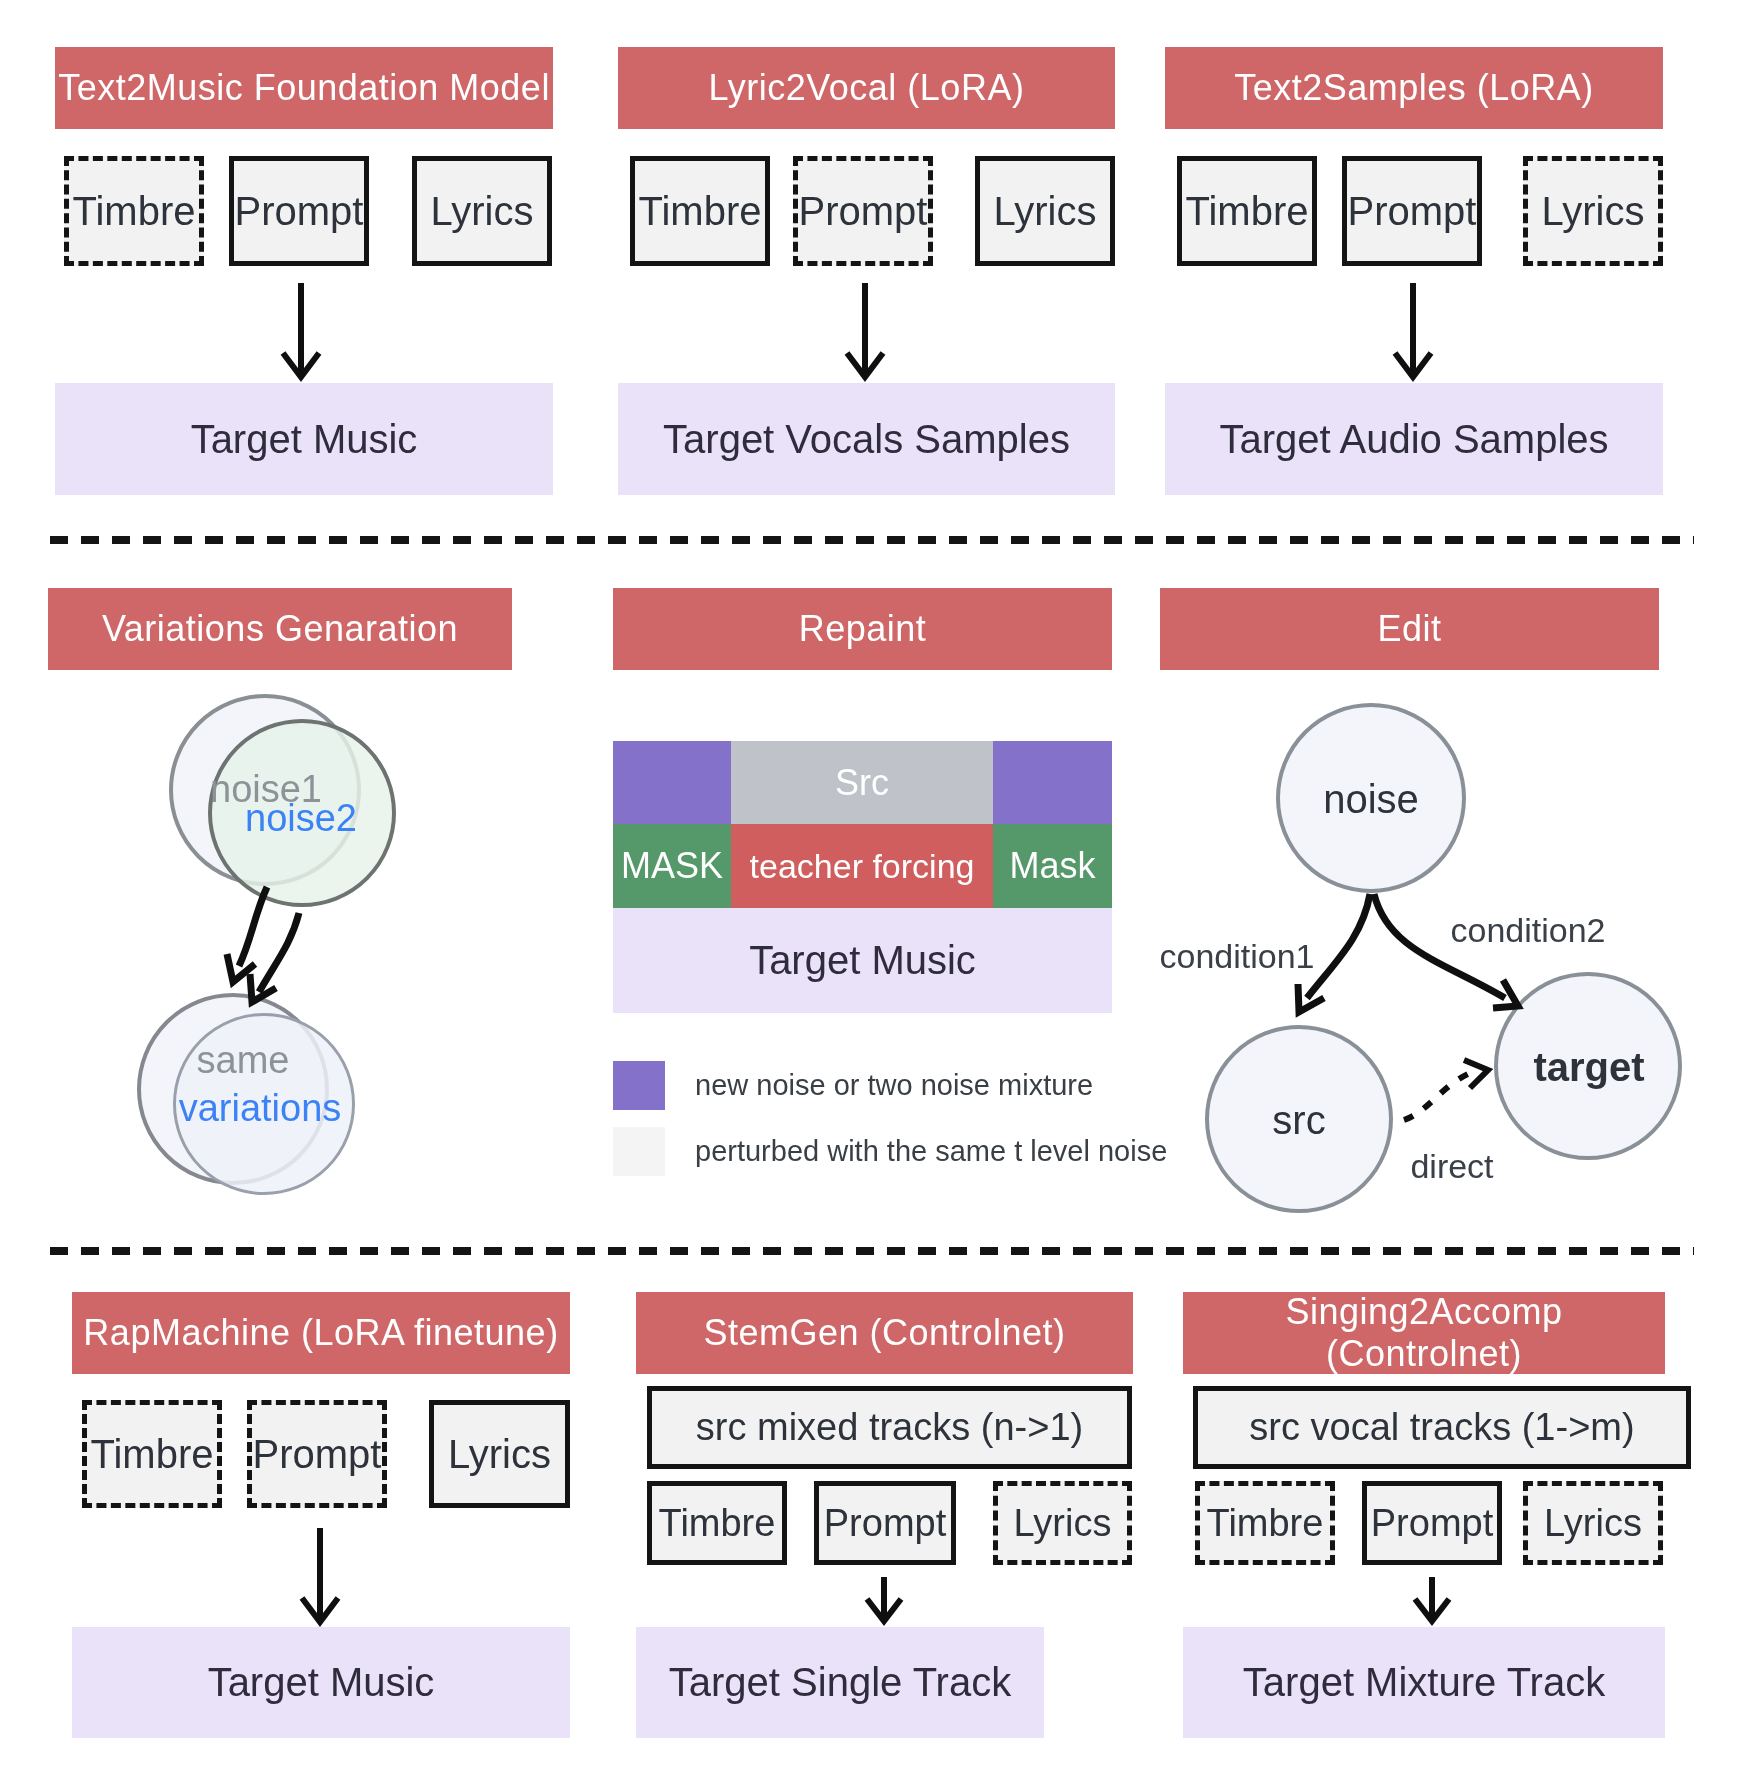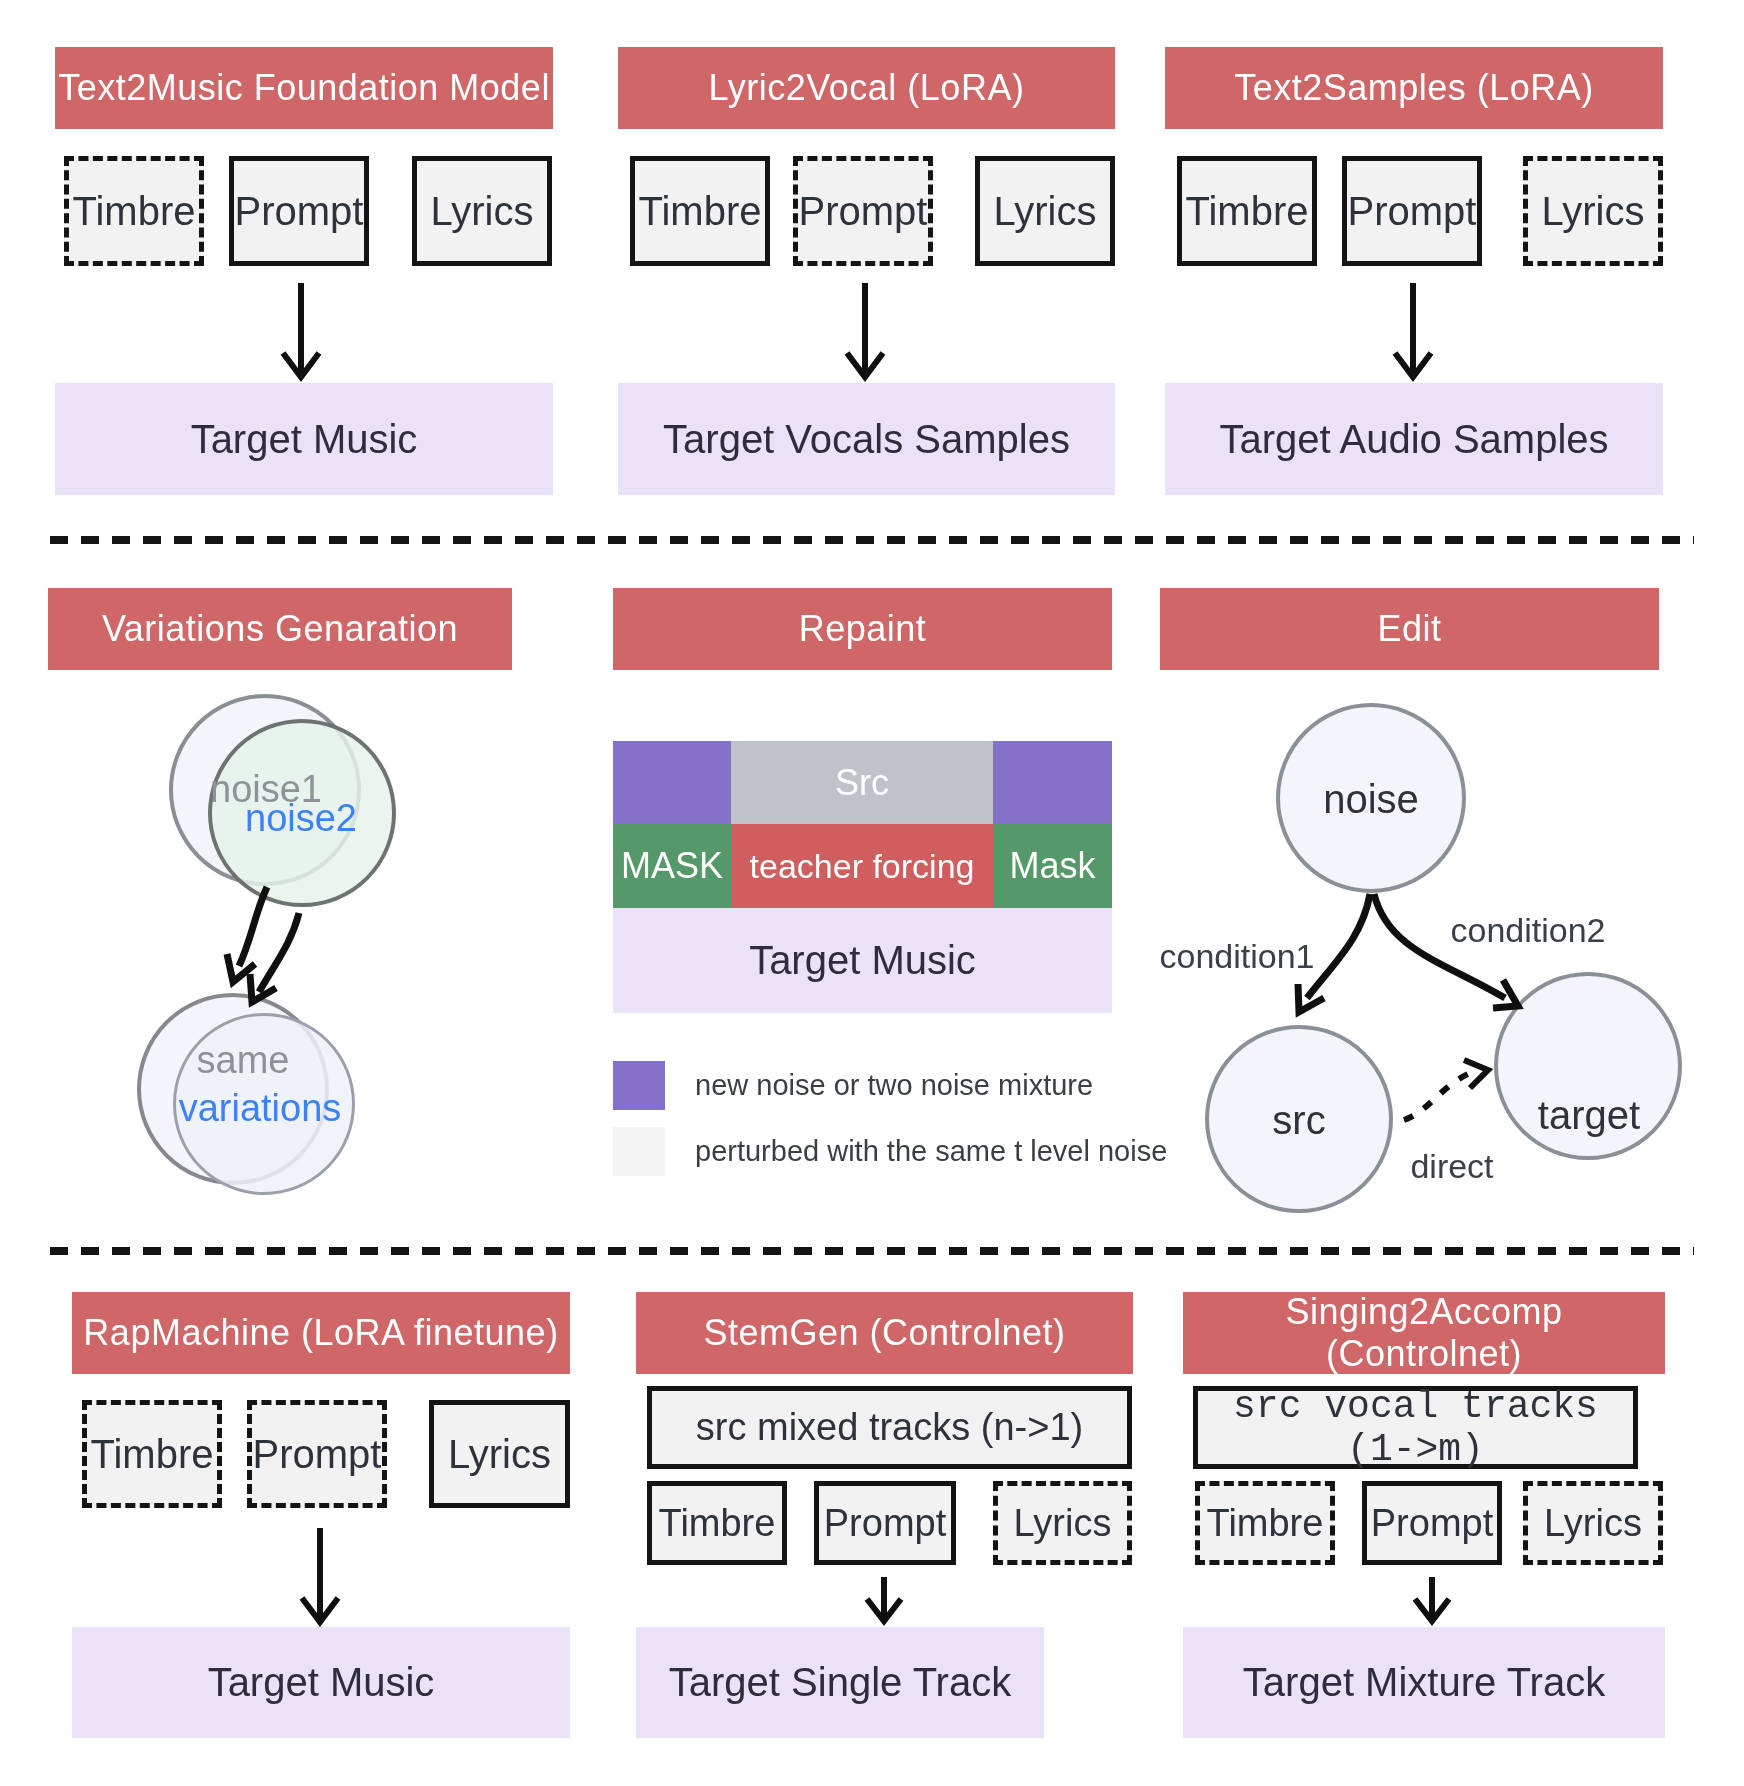--- a/index.html
+++ b/index.html
@@ -72,42 +72,42 @@
   <div class="abs ctr legend-lab" style="left:695px;top:1061px;height:49px;">new noise or two noise mixture</div>
   <div class="abs" style="left:613px;top:1127px;width:52px;height:49px;background:#f4f4f4;"></div>
   <div class="abs ctr hdr" style="left:1160px;top:588px;width:499px;height:82px;">Edit</div>
 
   <div class="abs ctr legend-lab" style="left:695px;top:1127px;height:49px;">perturbed with the same t level noise</div>
   <div class="abs circle" style="left:1276px;top:703px;width:190px;height:190px;background:#f3f5fa;border:4px solid #8a9097;"></div>
   <div class="abs circle" style="left:1205px;top:1025px;width:188px;height:188px;background:#f3f5fa;border:4px solid #8a9097;"></div>
   <div class="abs circle" style="left:1494px;top:972px;width:188px;height:188px;background:#f3f5fa;border:4px solid #8a9097;"></div>
   <span class="flab node-lab" style="left:1371px;top:799px;">noise</span>
   <span class="flab node-lab" style="left:1299px;top:1120px;">src</span>
-  <span class="flab node-lab" style="left:1589px;top:1115px;">target</span>
+  <span class="flab node-lab" style="left:1589px;top:1067px;font-weight:bold;">target</span>
   <span class="flab cond-lab" style="left:1237px;top:956px;">condition1</span>
   <span class="flab cond-lab" style="left:1528px;top:930px;">condition2</span>
   <span class="flab cond-lab" style="left:1452px;top:1166px;">direct</span>
 
   <div class="abs sep" style="left:50px;top:1247px;width:1644px;"></div>
 
   <div class="abs ctr hdr" style="left:72px;top:1292px;width:498px;height:82px;">RapMachine (LoRA finetune)</div>
   <div class="abs ctr ibox dashed" style="left:82px;top:1400px;width:140px;height:108px;">Timbre</div>
   <div class="abs ctr ibox dashed" style="left:247px;top:1400px;width:140px;height:108px;">Prompt</div>
   <div class="abs ctr ibox" style="left:429px;top:1400px;width:141px;height:108px;">Lyrics</div>
   <div class="abs ctr tgt" style="left:72px;top:1627px;width:498px;height:111px;">Target Music</div>
 
   <div class="abs ctr hdr" style="left:636px;top:1292px;width:497px;height:82px;">StemGen (Controlnet)</div>
   <div class="abs ctr srcbox" style="left:647px;top:1386px;width:485px;height:83px;">src mixed tracks (n-&gt;1)</div>
   <div class="abs ctr ibox" style="left:647px;top:1481px;width:140px;height:84px;font-size:38px;">Timbre</div>
   <div class="abs ctr ibox" style="left:814px;top:1481px;width:142px;height:84px;font-size:38px;">Prompt</div>
   <div class="abs ctr ibox dashed" style="left:993px;top:1481px;width:139px;height:84px;font-size:38px;">Lyrics</div>
   <div class="abs ctr tgt" style="left:636px;top:1627px;width:408px;height:111px;">Target Single Track</div>
 
   <div class="abs ctr hdr" style="left:1183px;top:1292px;width:482px;height:82px;">Singing2Accomp (Controlnet)</div>
-  <div class="abs ctr srcbox" style="left:1193px;top:1386px;width:445px;height:83px;font-family:Liberation Mono, monospace;">src vocal tracks (1-&gt;m)</div>
+  <div class="abs ctr srcbox" style="left:1193px;top:1386px;width:498px;height:83px;">src vocal tracks (1-&gt;m)</div>
   <div class="abs ctr ibox dashed" style="left:1195px;top:1481px;width:140px;height:84px;font-size:38px;">Timbre</div>
   <div class="abs ctr ibox" style="left:1362px;top:1481px;width:140px;height:84px;font-size:38px;">Prompt</div>
   <div class="abs ctr ibox dashed" style="left:1523px;top:1481px;width:140px;height:84px;font-size:38px;">Lyrics</div>
   <div class="abs ctr tgt" style="left:1183px;top:1627px;width:482px;height:111px;">Target Mixture Track</div>
 
   <svg class="overlay" width="1744" height="1786" viewBox="0 0 1744 1786" fill="none" stroke="#0f0f0f" stroke-width="6" stroke-linejoin="miter" stroke-linecap="butt">
 
     <g>
       <path d="M301 283 L301 373"></path>
         <path d="M283 353 L301 377 L319 353"></path>

